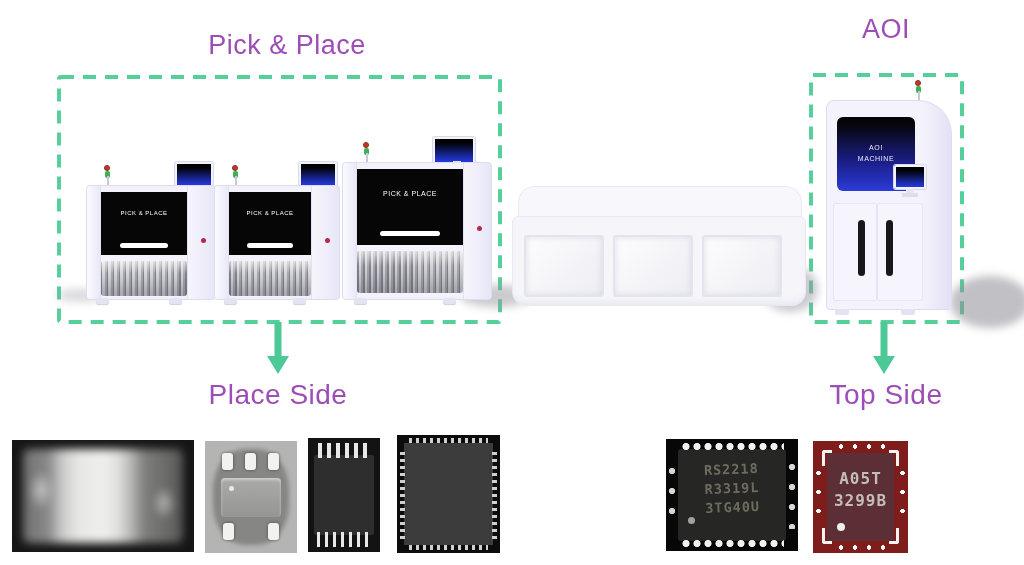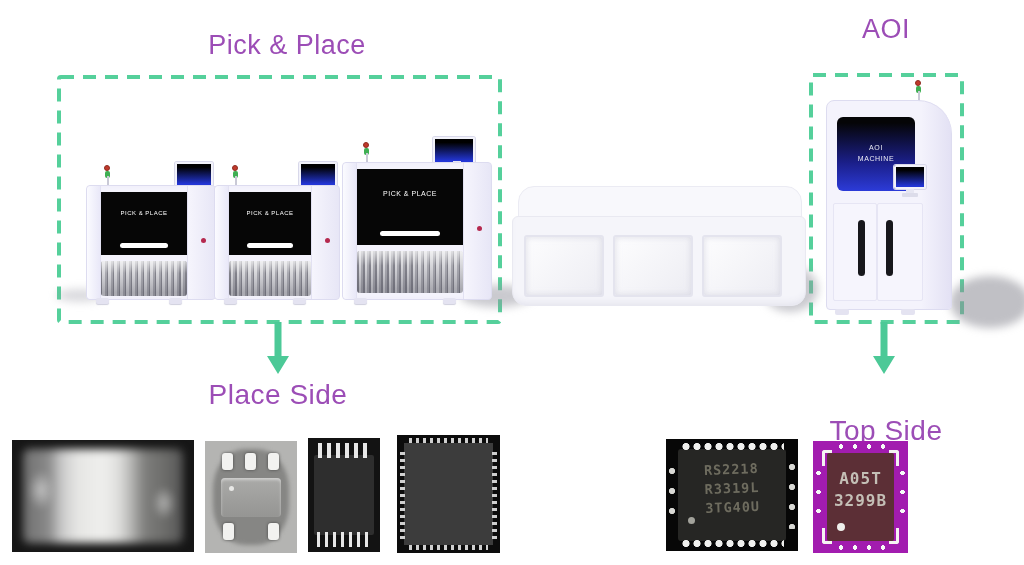--- a/index.html
+++ b/index.html
@@ -5,21 +5,21 @@
   html,body{margin:0;padding:0;background:#fff;}
   .canvas{position:relative;width:1024px;height:565px;background:#fff;overflow:hidden;
           font-family:"Liberation Sans",sans-serif;}
 
   
   .diagram-title{position:absolute;color:#9c4db6;font-size:27px;letter-spacing:.5px;text-align:center;}
   .t-pick{left:167px;top:30px;width:240px;}
   .t-aoi{left:826px;top:14px;width:120px;}
   .side-label{position:absolute;color:#9c4db6;font-size:28px;letter-spacing:.5px;text-align:center;}
   .l-bottom{left:178px;top:379px;width:200px;}
-  .l-top{left:806px;top:379px;width:160px;margin-top:36px;}
+  .l-top{left:806px;top:379px;width:160px;}
 
   
   svg.overlay{position:absolute;left:0;top:0;width:1024px;height:565px;pointer-events:none;}
 
   
   .ppm{position:absolute;}
   .ppm-body{position:absolute;left:0;right:0;top:24px;bottom:4px;background:#f4f3fc;
             border:1px solid #dddcf0;border-radius:4px;
             box-shadow:inset -10px 0 12px -8px #d3d1ea;}
   .ppm-leftcol{position:absolute;left:0;top:0;bottom:0;width:13px;
@@ -149,21 +149,21 @@
       background-image:radial-gradient(circle at 4px 4px,#d8d8d4 2.8px,transparent 3.4px);
       background-size:8px 20px;background-repeat:repeat-y;}
   .chip1-pr{position:absolute;right:2px;top:24px;width:8px;height:66px;
       background-image:radial-gradient(circle at 4px 4px,#d8d8d4 2.8px,transparent 3.4px);
       background-size:8px 20px;background-repeat:repeat-y;}
   .chip1-text{position:absolute;top:21px;left:0;right:0;text-align:center;color:#6e6c5f;
       font-size:13.5px;line-height:1.4;letter-spacing:1px;transform:rotate(-2deg);}
   .chip1-pin1{position:absolute;left:22px;bottom:27px;width:7px;height:7px;border-radius:50%;
       background:#b9b9b0;opacity:.85;}
 
-  .chip2{left:813px;top:441px;width:95px;height:112px;background:#a21caf;}
+  .chip2{left:813px;top:441px;width:95px;height:112px;background:#7f1d1d;}
   .chip2-body{position:absolute;inset:12px 14px;background:#5c2f36;border-radius:2px;}
   .bracket{position:absolute;width:7px;height:13px;}
   .br-tl{left:9px;top:9px;border-left:3px solid #f4f4f2;border-top:3px solid #f4f4f2;border-radius:3px 0 0 0;}
   .br-tr{right:9px;top:9px;border-right:3px solid #f4f4f2;border-top:3px solid #f4f4f2;border-radius:0 3px 0 0;}
   .br-bl{left:9px;bottom:9px;border-left:3px solid #f4f4f2;border-bottom:3px solid #f4f4f2;border-radius:0 0 0 3px;}
   .br-br{right:9px;bottom:9px;border-right:3px solid #f4f4f2;border-bottom:3px solid #f4f4f2;border-radius:0 0 3px 0;}
   .chip2-pt{position:absolute;top:1px;left:24px;right:20px;height:9px;
       background-image:radial-gradient(ellipse 3px 4px at 4px 4.5px,#f6fbf8 60%,transparent 70%);
       background-size:14px 9px;background-repeat:repeat-x;}
   .chip2-pb{position:absolute;bottom:1px;left:24px;right:20px;height:9px;

